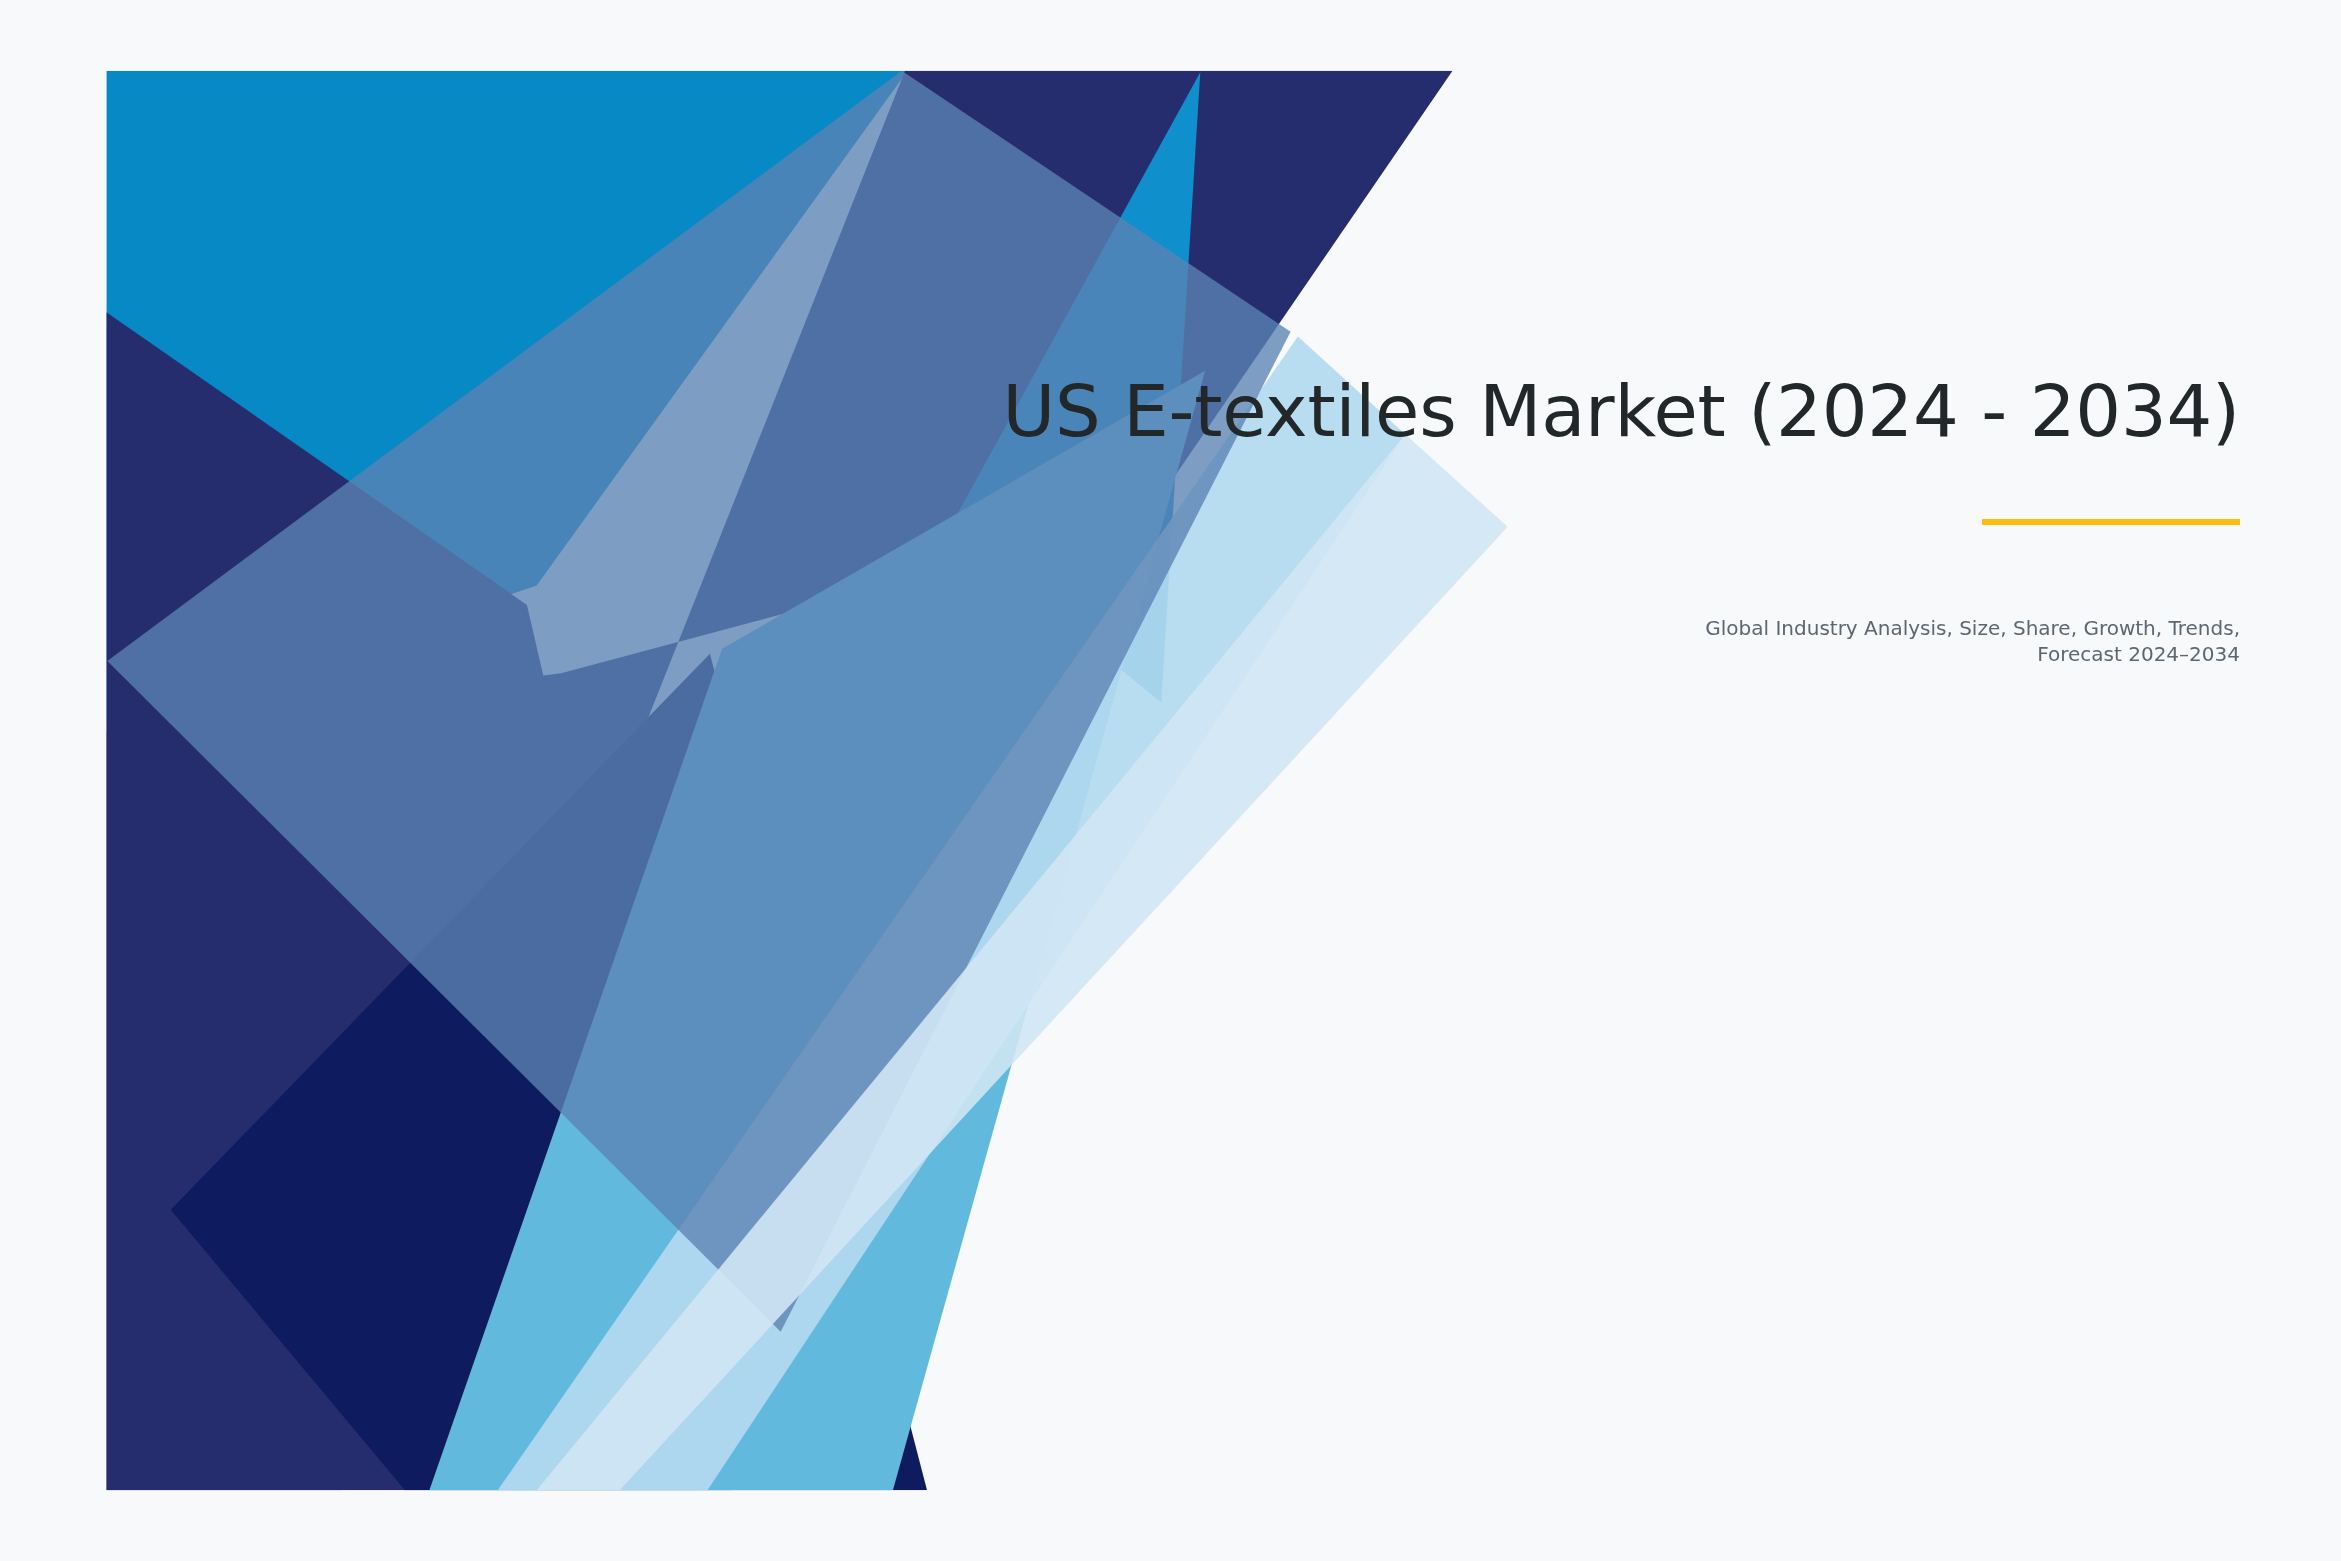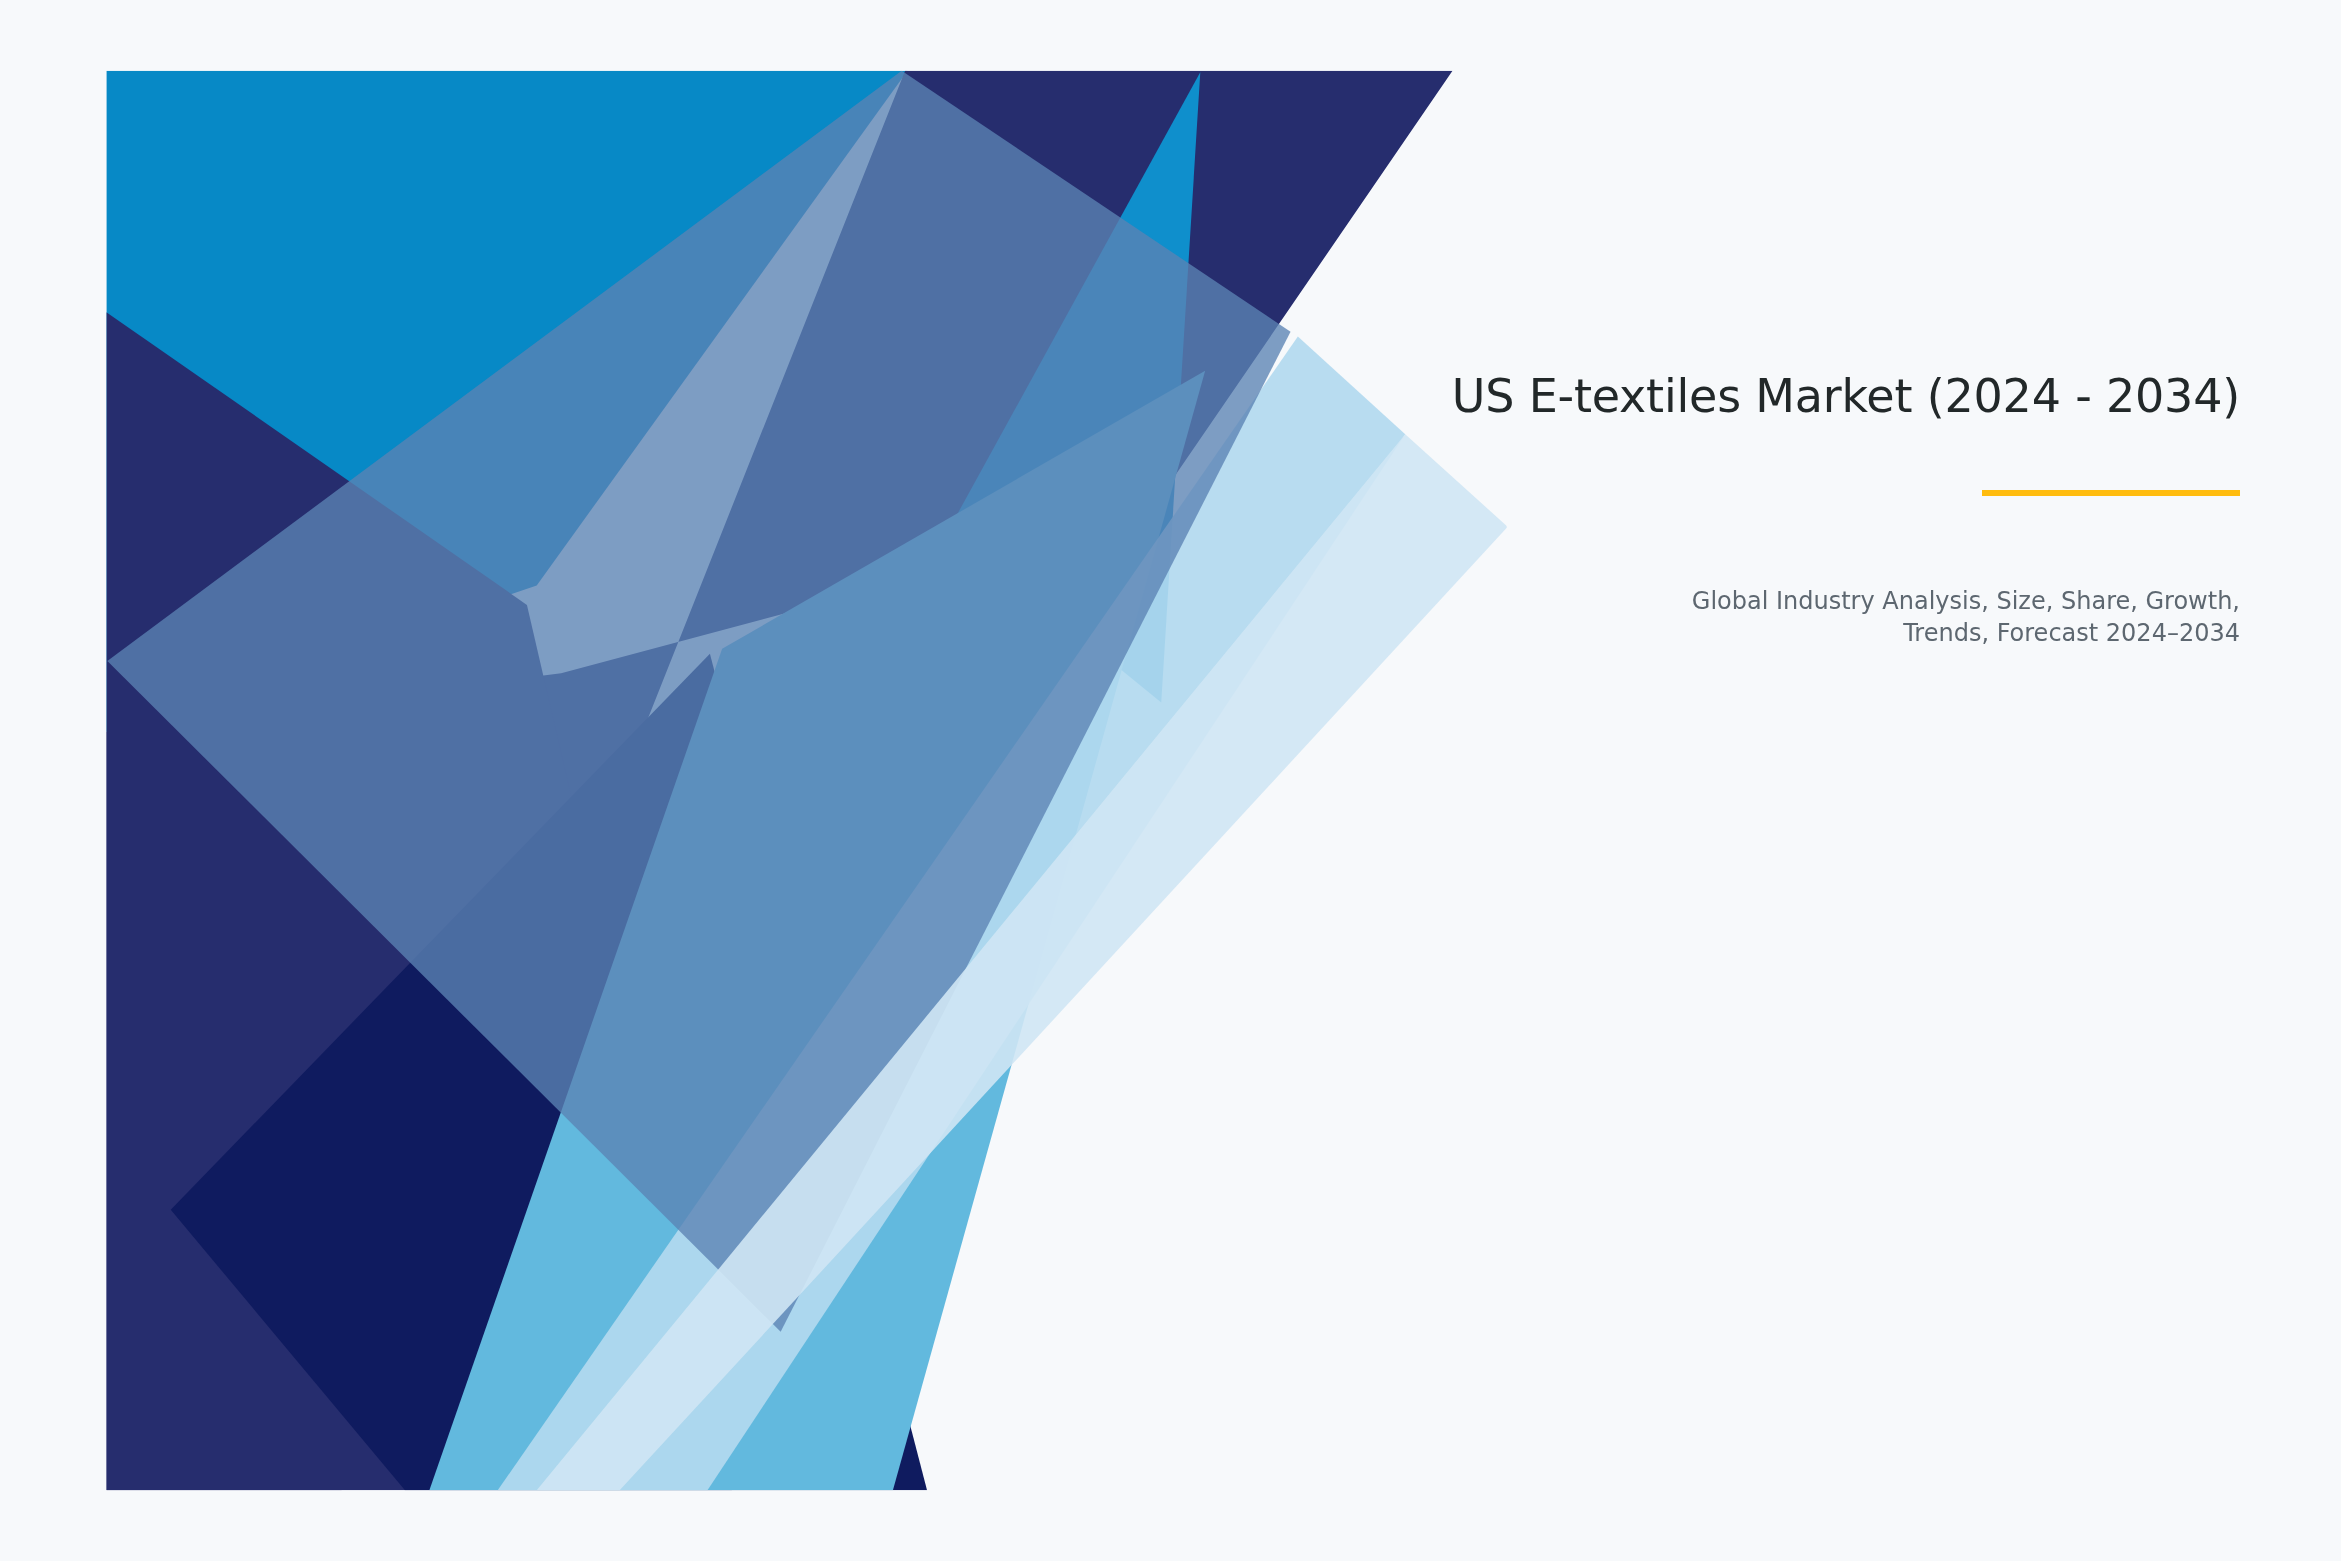--- a/index.html
+++ b/index.html
@@ -25,38 +25,38 @@
   .title-block {
     position: absolute;
     right: 102px;
     top: 371px;
     width: 1317px;
     text-align: right;
   }
   .deck-title {
     margin: 0;
     font-family: "DejaVu Sans", "Liberation Sans", sans-serif;
-    font-size: 46px;
+    font-size: 72px;
     font-weight: 400;
     line-height: 1.12;
     letter-spacing: -0.2px;
     color: #222829;
     white-space: nowrap;
   }
   .accent-rule {
     margin: 67px 0 0 auto;
     width: 258px;
     height: 6.8px;
     background: #ffbc0e;
   }
   .deck-subtitle {
     margin: 90px 0 0 auto;
     width: 615px;
     font-family: "DejaVu Sans", "Liberation Sans", sans-serif;
-    font-size: 24px;
+    font-size: 20px;
     font-weight: 400;
     line-height: 1.30;
     color: #5d6770;
     text-align: right;
   }
 </style>
 </head>
 <body>
 
 <div class="slide">

